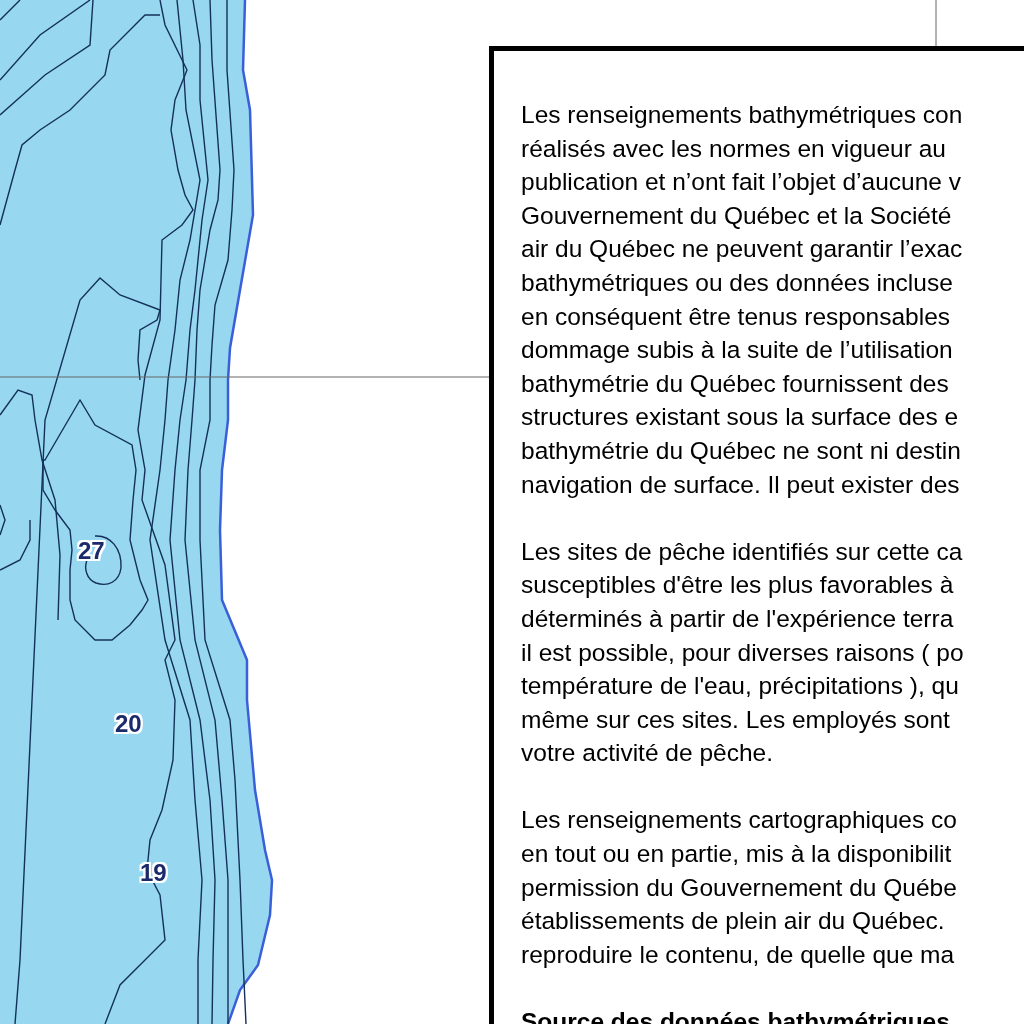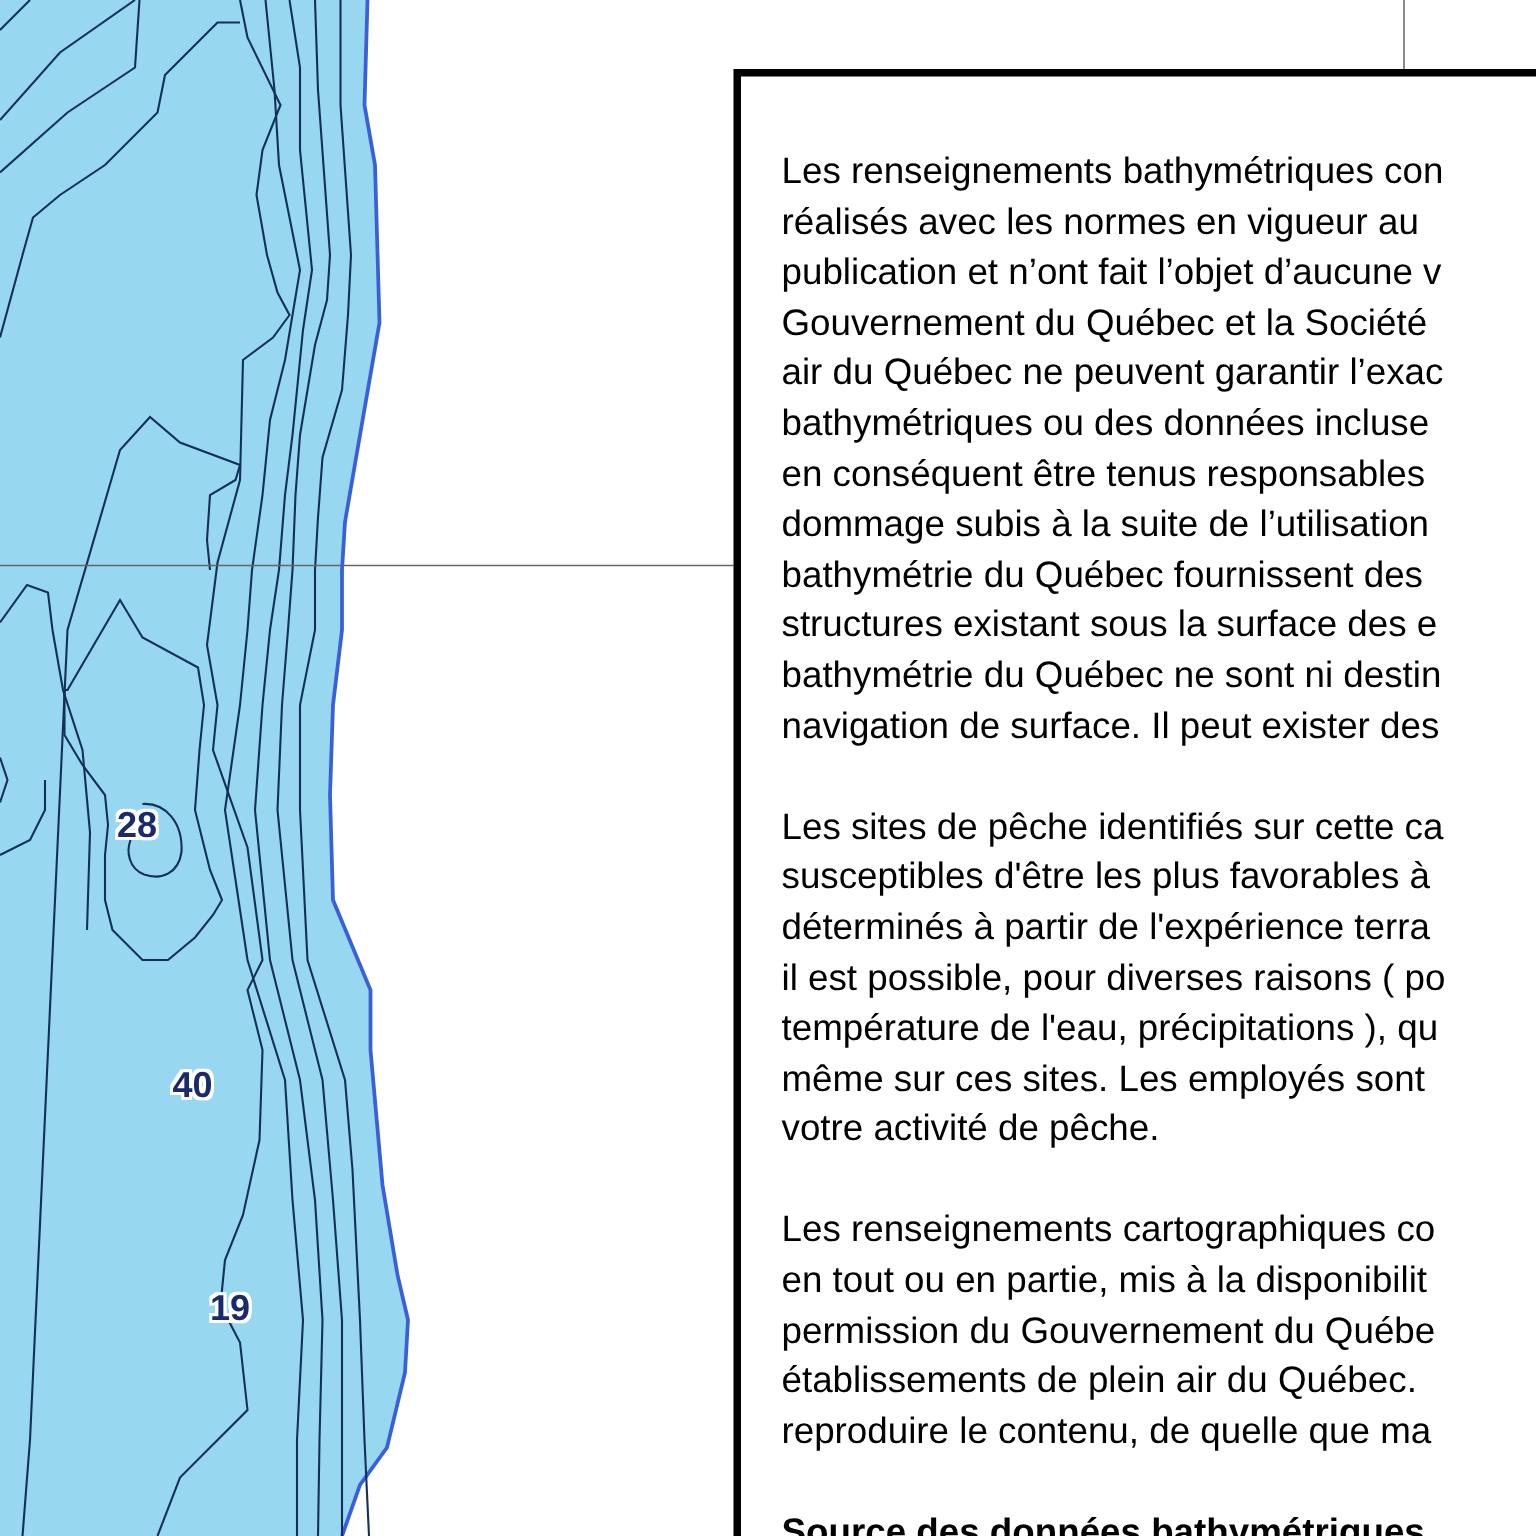--- a/index.html
+++ b/index.html
@@ -54,22 +54,22 @@
     <path d="M45,460 L80,400 L95,425 L132,445 L136,470 L133,500 L130,540 L140,580 L148,600 L142,610 L130,625 L112,640 L95,640 L75,620 L70,600 L70,570 L72,550 L70,530 L55,510 L43,490 L43,460 Z"></path>
     <path d="M95,536 C110,535 122,548 121,568 C119,582 108,587 96,583 C86,579 84,568 87,560"></path>
     <path d="M0,505 L5,520 L0,535"></path>
     <path d="M0,570 L20,560 L30,540 L30,520"></path>
   </g>
 
   <line x1="0" y1="377" x2="492" y2="377" stroke="#666666" stroke-width="1"></line>
   <line x1="936" y1="0" x2="936" y2="48" stroke="#666666" stroke-width="1"></line>
 </svg>
 
-<div class="depth-label" style="left:78px; top:539px;">28</div>
-<div class="depth-label" style="left:115px; top:712px;">40</div>
+<div class="depth-label" style="left:78px; top:539px;">27</div>
+<div class="depth-label" style="left:115px; top:712px;">20</div>
 <div class="depth-label" style="left:140px; top:861px;">19</div>
 
 <div id="disclaimer-box">
   <div id="disclaimer-text">
     <div class="para">
       <span class="line">Les renseignements bathymétriques con</span>
       <span class="line">réalisés avec les normes en vigueur au</span>
       <span class="line">publication et n’ont fait l’objet d’aucune v</span>
       <span class="line">Gouvernement du Québec et la Société</span>
       <span class="line">air du Québec ne peuvent garantir l’exac</span>

